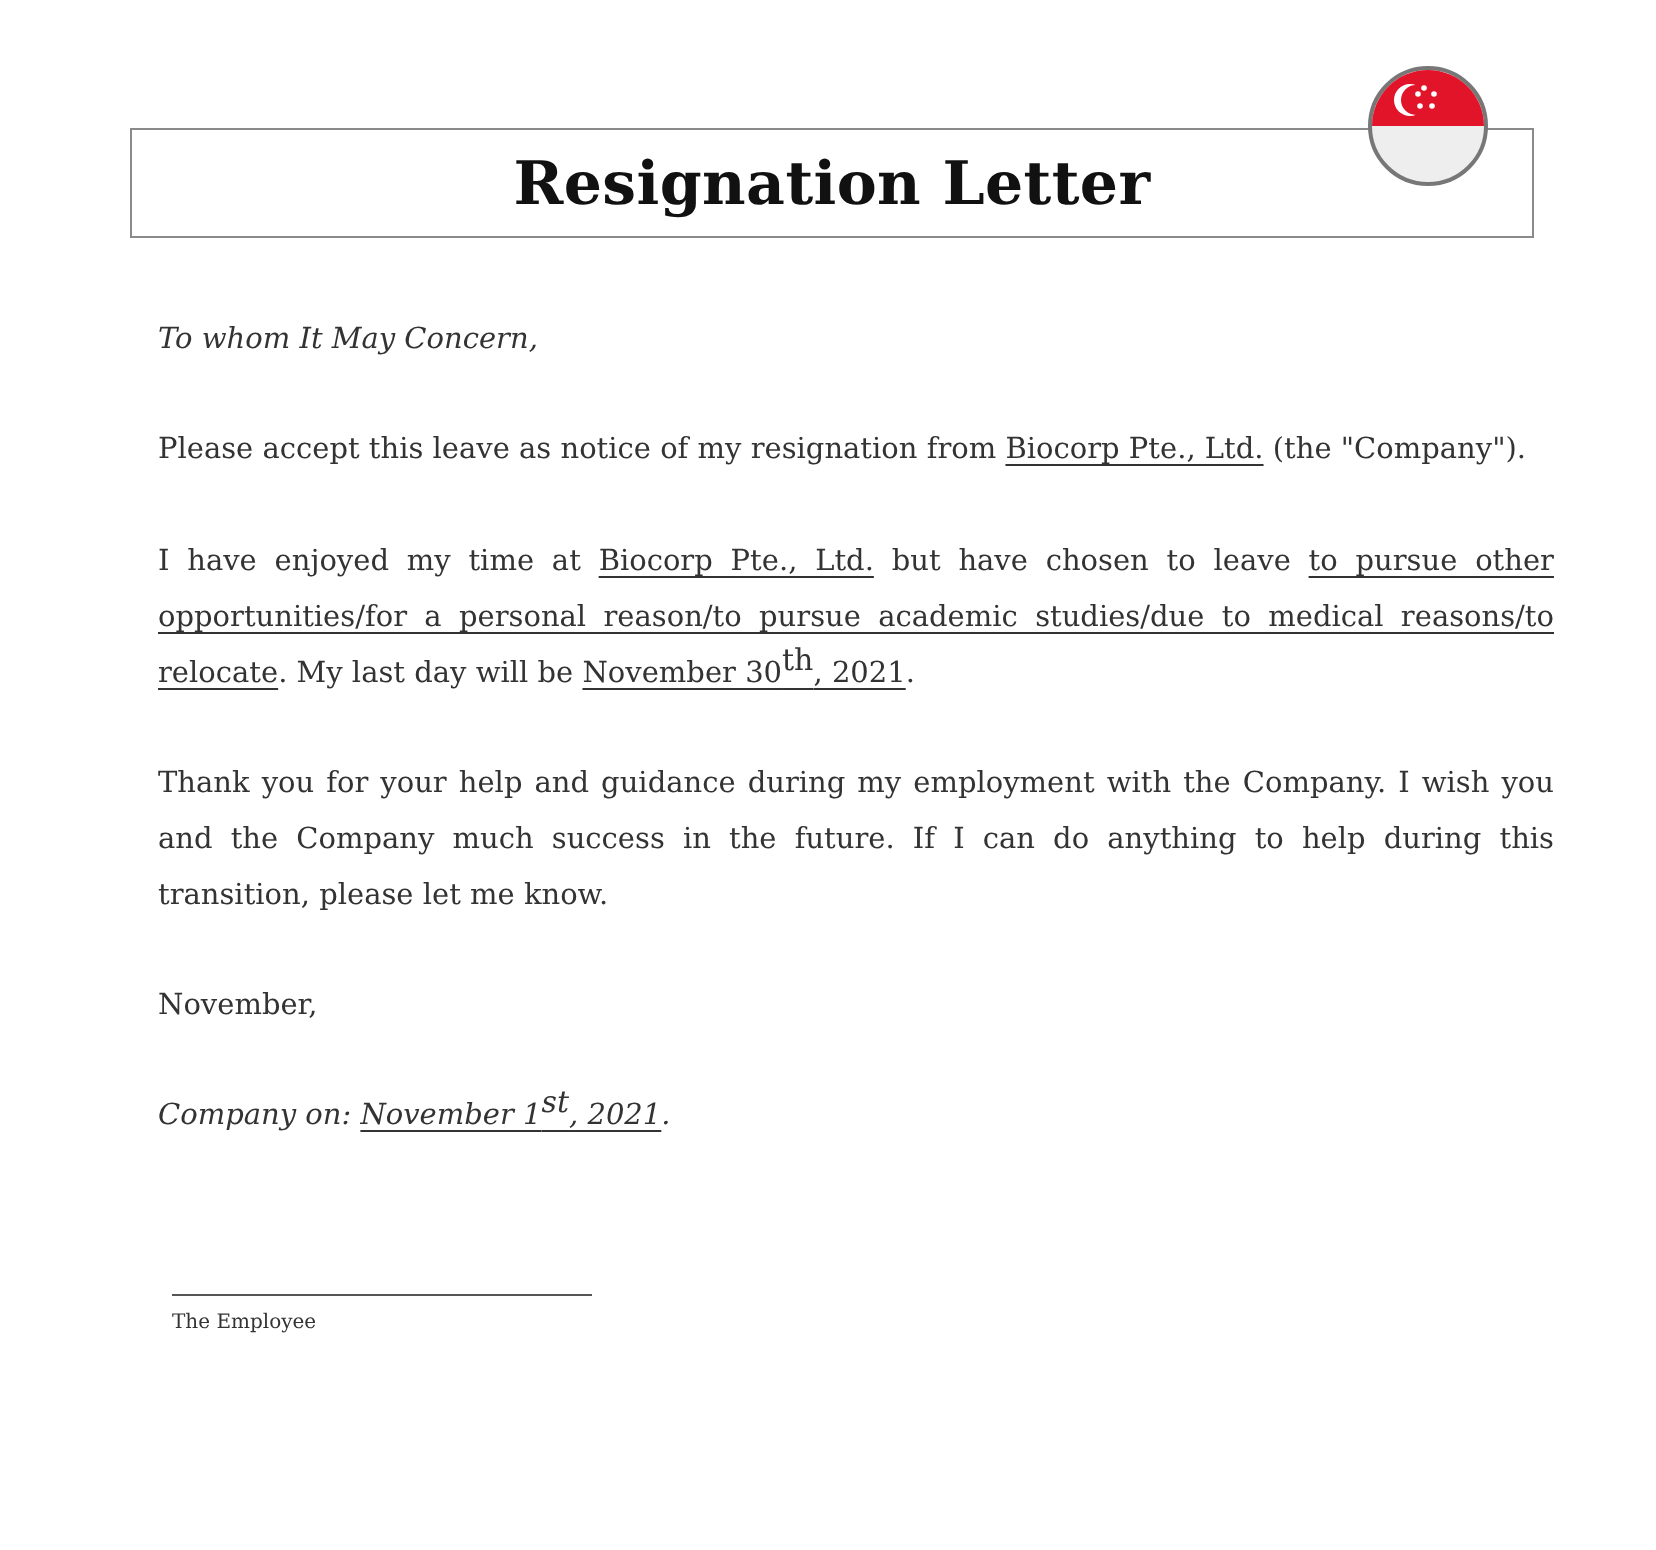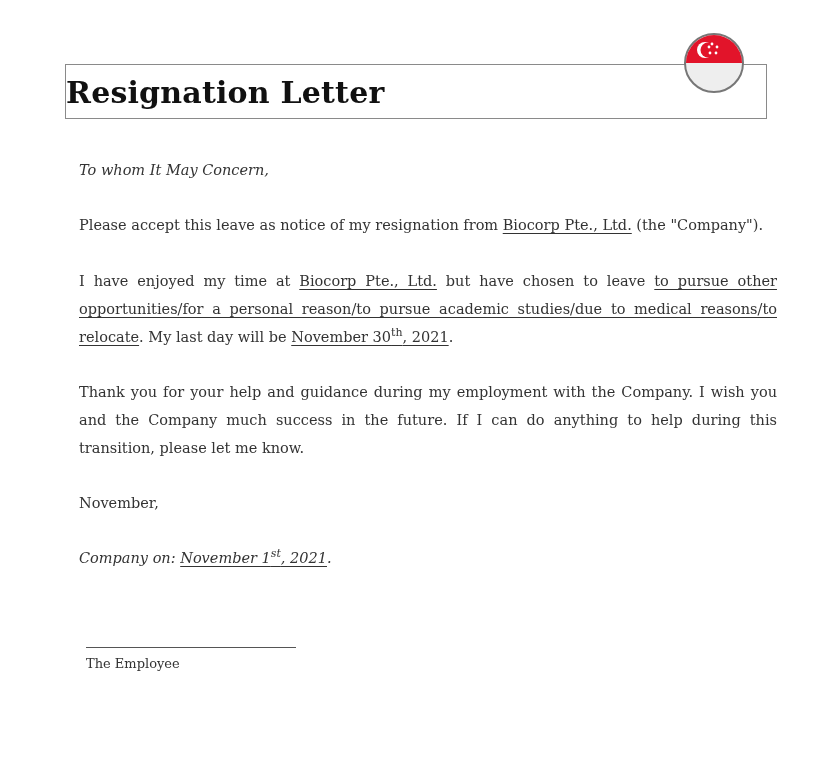--- a/index.html
+++ b/index.html
@@ -1,33 +1,33 @@
 <!DOCTYPE html>
 <html><head>
 <meta charset="utf-8">
 <style>
   html, body { margin: 0; padding: 0; background: #ffffff; }
   body { width: 828px; height: 775px; position: relative; overflow: hidden;
          font-family: "DejaVu Serif", "Liberation Serif", serif; color: #333333; }
   .title-box { position: absolute; left: 65px; top: 64px; width: 700px; height: 53px;
                border: 1px solid #8a8a8a; box-sizing: content-box; }
-  .title { position: absolute; left: 0; right: 0; top: 10px; 
+  .title { position: absolute; left: 0; right: 0; top: 10px; text-align: center;
            font-family: "DejaVu Serif", serif; font-weight: bold; font-size: 30px; color: #111111;
            letter-spacing: 0.2px; }
   .flag { position: absolute; left: 684px; top: 33px; width: 60px; height: 60px; border-radius: 50%;
           border: 2px solid #777; overflow: hidden; background: #eeeeee; box-sizing: border-box; }
   .flag .red { position: absolute; left: 0; top: 0; width: 100%; height: 50%; background: #e2142a; }
   .flag svg { position: absolute; left: 0; top: 0; }
   .para { position: absolute; left: 66px; width: 698px; font-size: 14.5px; line-height: 28px; margin: 13px; }
   .justify { text-align: justify; text-align-last: left; }
   .u { text-decoration: underline; text-underline-offset: 3px; }
   .i { font-style: italic; }
-  sup { font-size: 11px; line-height: 0; }
+  sup { font-size: 15px; line-height: 0; }
   .sig-line { position: absolute; left: 86px; top: 647px; width: 210px; height: 0; border-top: 1px solid #555; }
-  .sig-label { position: absolute; left: 86px; top: 656px; font-size: 13px; }
+  .sig-label { position: absolute; left: 86px; top: 656px; font-size: 10px; }
 </style>
 </head>
 <body>
 
 <div class="title-box">
   <div class="title">Resignation Letter</div>
 </div>
 
 <div class="flag">
   <div class="red"></div>

